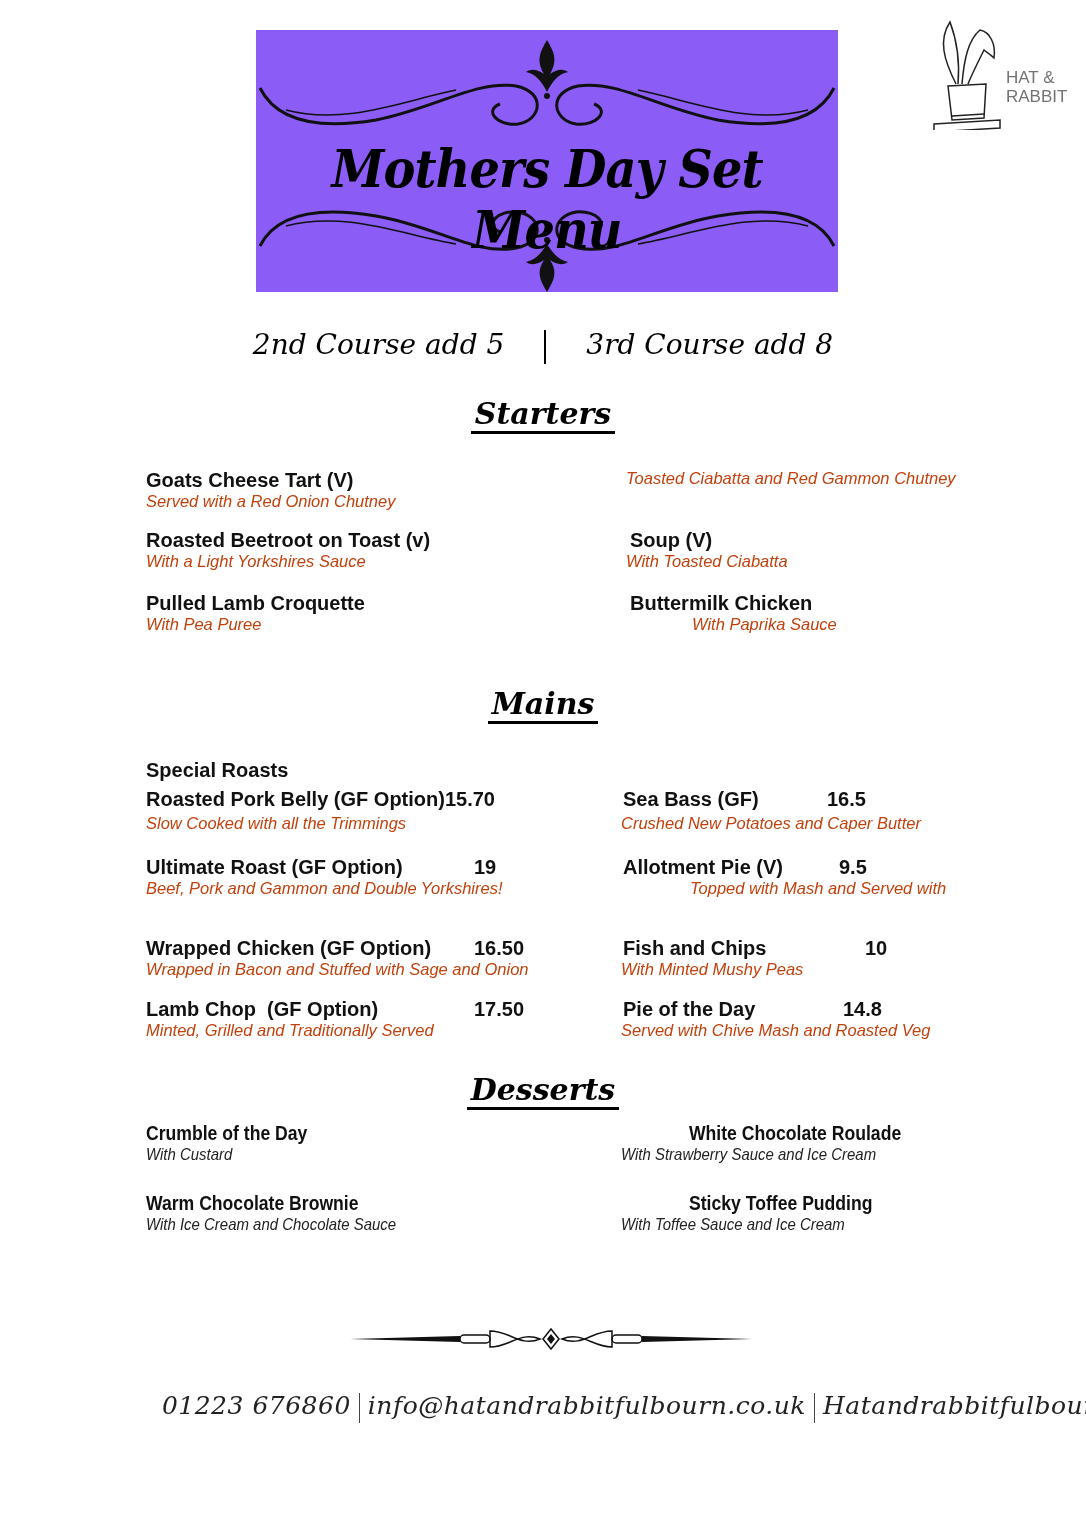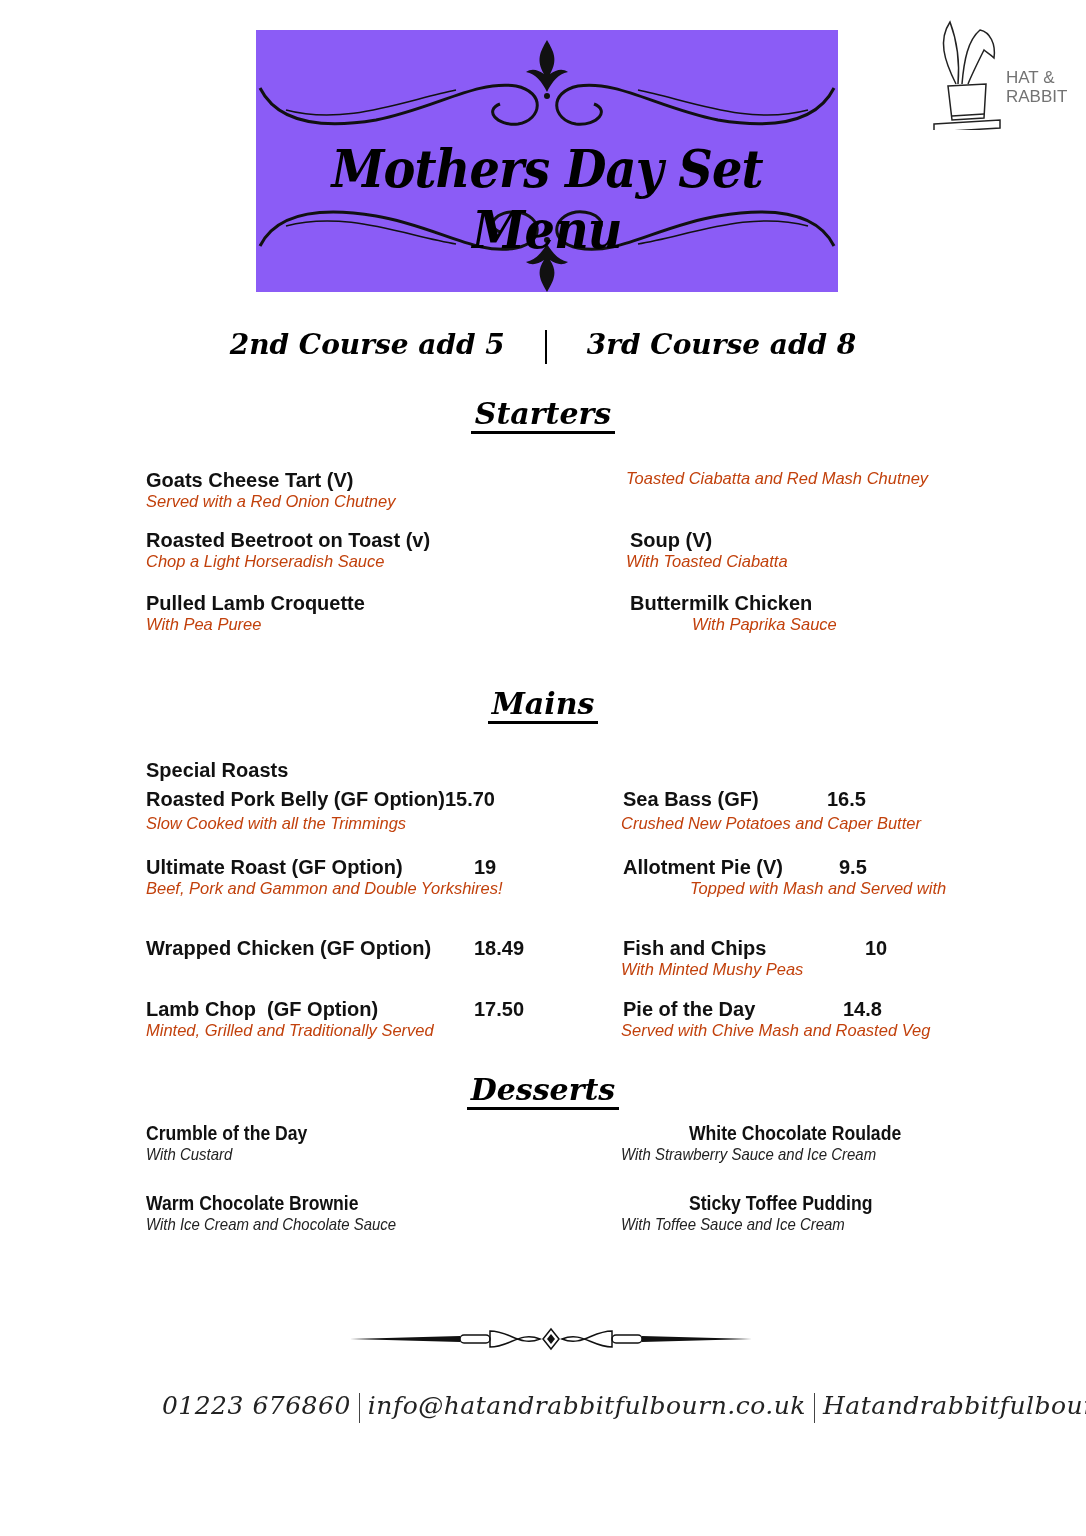--- a/index.html
+++ b/index.html
@@ -2,21 +2,21 @@
 <html><head>
 <meta charset="utf-8">
 <style>
   html, body { margin: 0; padding: 0; background: #ffffff; }
   body { width: 1086px; height: 1536px; position: relative; overflow: hidden; color: #111; font-family: "Liberation Sans", sans-serif; }
   .abs { position: absolute; }
   .logo { left: 928px; top: 10px; width: 150px; height: 120px; }
   .logo-text { position: absolute; left: 78px; top: 58px; font-size: 17px; line-height: 19px; color: #737373; font-family: "Liberation Sans", sans-serif; }
   .header-box { left: 256px; top: 30px; width: 582px; height: 262px; background: #8b5cf6; }
   .title { position: absolute; left: 0; width: 100%; top: 108px; text-align: center; font-family: "DejaVu Serif", serif; font-style: italic; font-weight: bold; font-size: 52px; color: #000; letter-spacing: -1px; transform: scaleX(0.92); }
-  .course-line { left: 0; width: 1086px; top: 328px; text-align: center; font-family: "DejaVu Serif", serif; font-style: italic; font-weight: bold; font-size: 28px; color: #000; }
+  .course-line { left: 0; width: 1086px; top: 328px; text-align: center; font-family: "DejaVu Serif", serif; font-style: italic; font-weight: normal; font-size: 28px; color: #000; }
   .course-line .sep { display: inline-block; width: 2px; height: 34px; background: #000; vertical-align: middle; margin: 0 40px; }
   .section-title { left: 0; width: 1086px; text-align: center; font-family: "DejaVu Serif", serif; font-style: italic; font-weight: bold; font-size: 30px; color: #000; }
   .section-title span { border-bottom: 3px solid #000; padding: 0 4px; }
   .item-name { font-weight: bold; font-size: 20px; color: #111; white-space: pre; }
   .item-desc { font-style: italic; font-size: 16.5px; color: #c2410c; white-space: pre; }
   .dessert-name { font-weight: bold; font-size: 20px; color: #111; font-family: "Liberation Sans", sans-serif; transform-origin: left; transform: scaleX(0.88); white-space: pre; }
   .dessert-desc { font-style: italic; font-size: 17px; color: #222; transform-origin: left; transform: scaleX(0.88); white-space: pre; }
   .footer-text { left: 145px; top: 1362px; font-family: "DejaVu Serif", serif; font-style: italic; font-size: 25px; color: #222; white-space: pre; letter-spacing: 0.5px; }
   .footer-text .bar { display: inline-block; width: 1px; height: 30px; background: #444; vertical-align: middle; margin: 0 8px; }
 </style>
@@ -66,29 +66,29 @@
 </div>
 
 <div class="abs section-title" style="top:396px"><span>Starters</span></div>
 
 <div class="abs" style="left:146px;top:469px">
   <div class="item-name">Goats Cheese Tart (V)</div>
   <div class="item-desc">Served with a Red Onion Chutney</div>
 </div>
 <div class="abs" style="left:146px;top:529px">
   <div class="item-name">Roasted Beetroot on Toast (v)</div>
-  <div class="item-desc">Chop a Light Horseradish Sauce</div>
+  <div class="item-desc">With a Light Yorkshires Sauce</div>
 </div>
 <div class="abs" style="left:146px;top:592px">
   <div class="item-name">Pulled Lamb Croquette</div>
   <div class="item-desc">With Pea Puree</div>
 </div>
 
 <div class="abs" style="left:630px;top:469px">
-  <div class="item-desc" style="margin-left:-4px">Toasted Ciabatta and Red Mash Chutney</div>
+  <div class="item-desc" style="margin-left:-4px">Toasted Ciabatta and Red Gammon Chutney</div>
 </div>
 <div class="abs" style="left:630px;top:529px">
   <div class="item-name">Soup (V)</div>
   <div class="item-desc" style="margin-left:-4px">With Toasted Ciabatta</div>
 </div>
 <div class="abs" style="left:630px;top:592px">
   <div class="item-name">Buttermilk Chicken</div>
   <div class="item-desc" style="margin-left:62px">With Paprika Sauce</div>
 </div>
 
@@ -98,21 +98,22 @@
 
 <div class="abs" style="left:146px;top:788px">
   <div><span class="item-name">Roasted Pork Belly (GF Option)</span><span class="item-name">15.70</span></div>
   <div class="item-desc" style="margin-top:3px">Slow Cooked with all the Trimmings</div>
 </div>
 <div class="abs" style="left:146px;top:856px">
   <div><span class="item-name" style="display:inline-block;width:328px">Ultimate Roast (GF Option)</span><span class="item-name">19</span></div>
   <div class="item-desc">Beef, Pork and Gammon and Double Yorkshires!</div>
 </div>
 <div class="abs" style="left:146px;top:937px">
-  <div><span class="item-name" style="display:inline-block;width:328px">Wrapped Chicken (GF Option)</span><span class="item-name">18.49</span></div>
+  <div><span class="item-name" style="display:inline-block;width:328px">Wrapped Chicken (GF Option)</span><span class="item-name">16.50</span></div>
+  <div class="item-desc">Wrapped in Bacon and Stuffed with Sage and Onion</div>
 </div>
 <div class="abs" style="left:146px;top:998px">
   <div><span class="item-name" style="display:inline-block;width:328px">Lamb Chop  (GF Option)</span><span class="item-name">17.50</span></div>
   <div class="item-desc">Minted, Grilled and Traditionally Served</div>
 </div>
 
 <div class="abs" style="left:623px;top:788px">
   <div><span class="item-name" style="display:inline-block;width:204px">Sea Bass (GF)</span><span class="item-name">16.5</span></div>
   <div class="item-desc" style="margin-top:3px;margin-left:-2px">Crushed New Potatoes and Caper Butter</div>
 </div>

